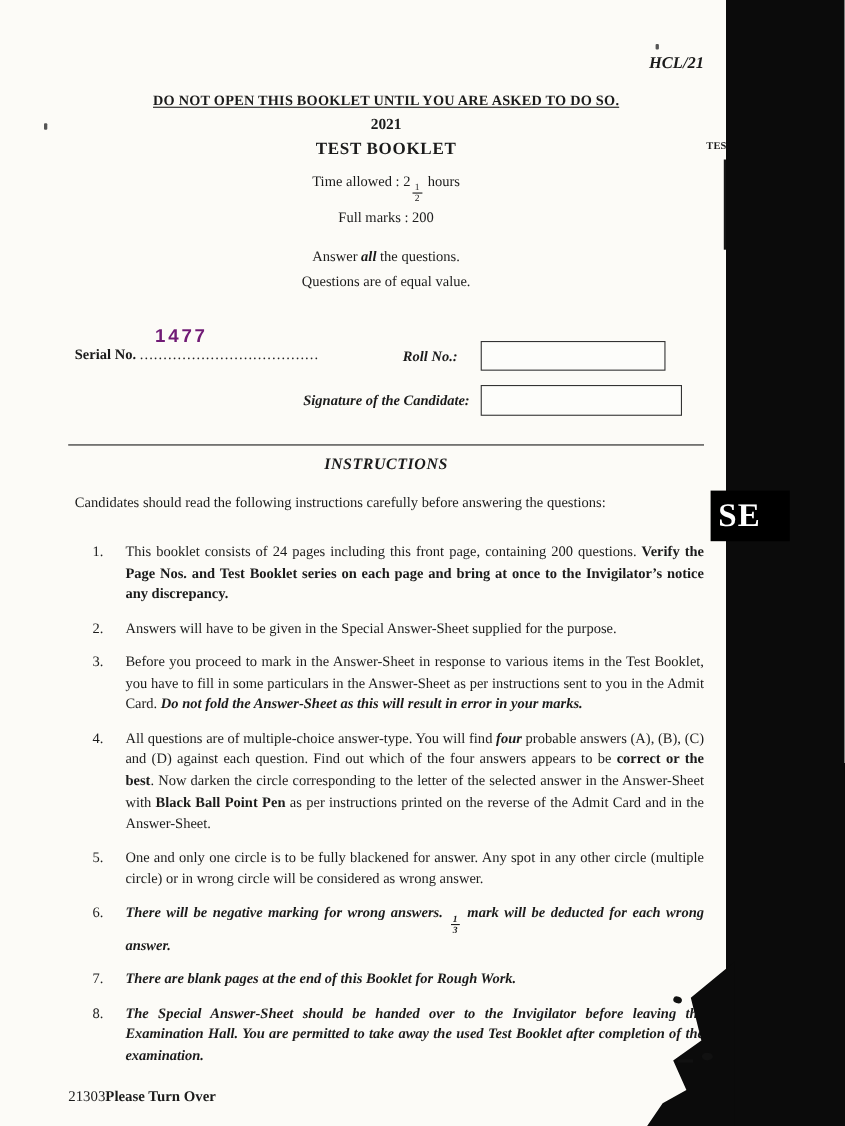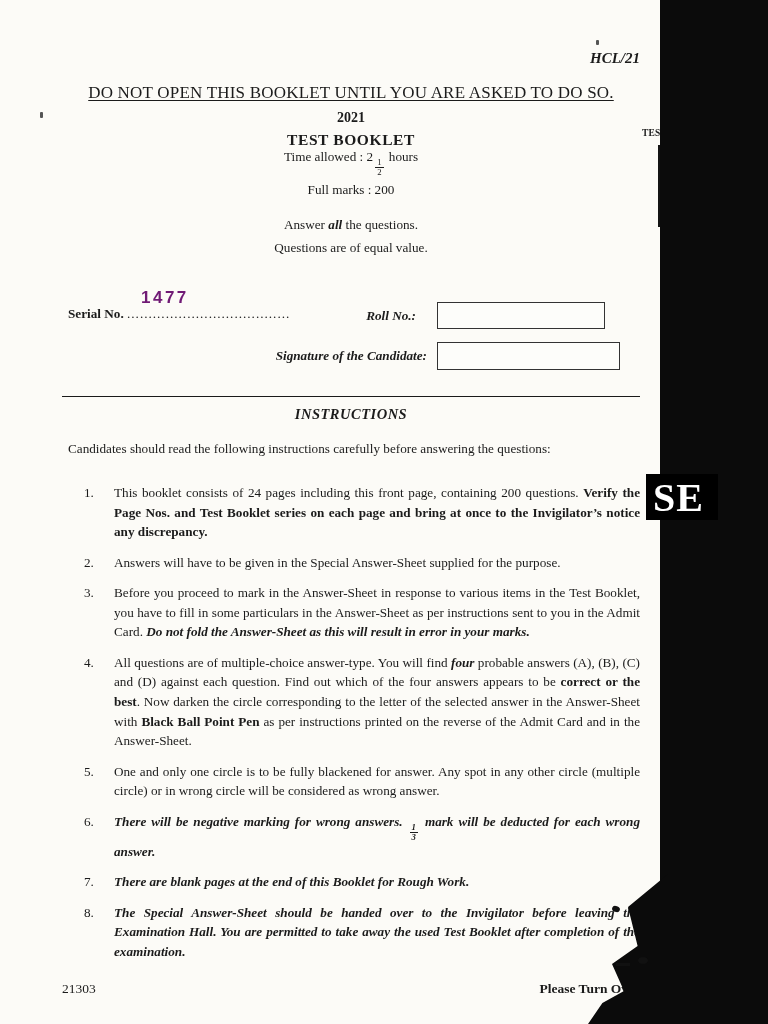--- a/index.html
+++ b/index.html
@@ -17,24 +17,24 @@
     position:relative;
     padding:50px 128px 16px 62px;
     height:100%;
   }
   .b{font-weight:bold;}
   .bi{font-weight:bold;font-style:italic;}
 
   .doc-code{ text-align:right; font-weight:bold; font-style:italic; font-size:15px; }
 
   .center{ text-align:center; }
-  .warning{ margin-top:16px; font-weight:normal; font-size:17px; text-decoration:underline; text-underline-offset:2px; letter-spacing:0.2px; }
+  .warning{ margin-top:16px; font-weight:bold; font-size:13px; text-decoration:underline; text-underline-offset:2px; letter-spacing:0.2px; }
   .year{ margin-top:7px; font-weight:bold; font-size:14px; }
   .title{ margin-top:5px; font-weight:bold; font-size:15.5px; letter-spacing:0.6px; }
-  .time-line{ font-size:13.2px; }
+  .time-line{ margin-top:12px; font-size:13.2px; }
   .marks-line{ margin-top:5px; font-size:13.2px; }
   .answer-line{ margin-top:19px; font-size:13.2px; }
   .equal-line{ margin-top:7px; font-size:13.2px; }
 
   .frac{ display:inline-flex; flex-direction:column; align-items:center; vertical-align:-0.45em; font-size:0.66em; line-height:1.05; margin:0 2px; }
   .frac .fn{ border-bottom:1px solid currentColor; padding:0 2px; }
   .frac .fd{ padding:0 2px; }
 
   .series{ position:absolute; top:128px; right:16px; width:110px; text-align:center; }
   .series-label{ font-weight:bold; font-size:9.5px; letter-spacing:0.2px; white-space:nowrap; }
@@ -55,27 +55,27 @@
   .divider{ border:none; border-top:1.6px solid #1a1a1a; margin-top:14px; }
 
   .inst-title{ margin-top:9px; text-align:center; font-weight:bold; font-style:italic; font-size:14.5px; letter-spacing:0.5px; }
   .intro{ margin:18px 0 0 6px; font-size:13.2px; }
 
   .inst-list{ margin-top:26px; }
   .inst{ display:flex; margin:0 0 11px 22px; font-size:13.2px; line-height:1.48; }
   .inst-num{ flex:none; width:18px; text-align:left; }
   .inst-body{ flex:1; padding-left:12px; text-align:justify; }
 
-  .footer{ display:flex; justify-content:space-between; margin-top:20px; font-size:13.5px; }
+  .footer{ display:flex; justify-content:flex-start; margin-top:20px; font-size:13.5px; }
   .footer-right{ font-weight:bold; }
 
   .edge-strip{ position:absolute; top:0; right:0; width:108px; height:1024px; background:#0b0b0b; }
   .edge-badge{ position:absolute; top:446px; left:646px; width:72px; height:46px; background:#000; color:#fff;
-    display:flex; align-items:center; padding-left:7px; font-weight:bold; font-size:40px; letter-spacing:1px;
-    font-family:"Liberation Serif", serif;margin-top:28px; }
+    display:flex; align-items:center; padding-left:7px; font-weight:bold; font-size:30px; letter-spacing:1px;
+    font-family:"Liberation Serif", serif; }
   .corner-blob{ position:absolute; right:100px; bottom:0; width:80px; height:150px; background:#0b0b0b;
     clip-path:polygon(100% 0, 100% 100%, 0 100%, 18% 86%, 45% 78%, 30% 60%, 62% 48%, 50% 22%); }
   .speck1{ position:absolute; left:612px; bottom:112px; width:8px; height:6px; background:#111; border-radius:50%; transform:rotate(20deg); }
   .speck2{ position:absolute; left:638px; bottom:60px; width:10px; height:7px; background:#111; border-radius:50%; }
   .dash-mark{ position:absolute; left:616px; top:963px; width:14px; height:3.2px; background:#111; }
   .tick1{ position:absolute; left:40px; top:112px; width:3px; height:6px; background:#555; border-radius:1px; }
   .tick2{ position:absolute; left:596px; top:40px; width:3px; height:5px; background:#555; border-radius:1px; }
 </style>
 </head>
 <body>

